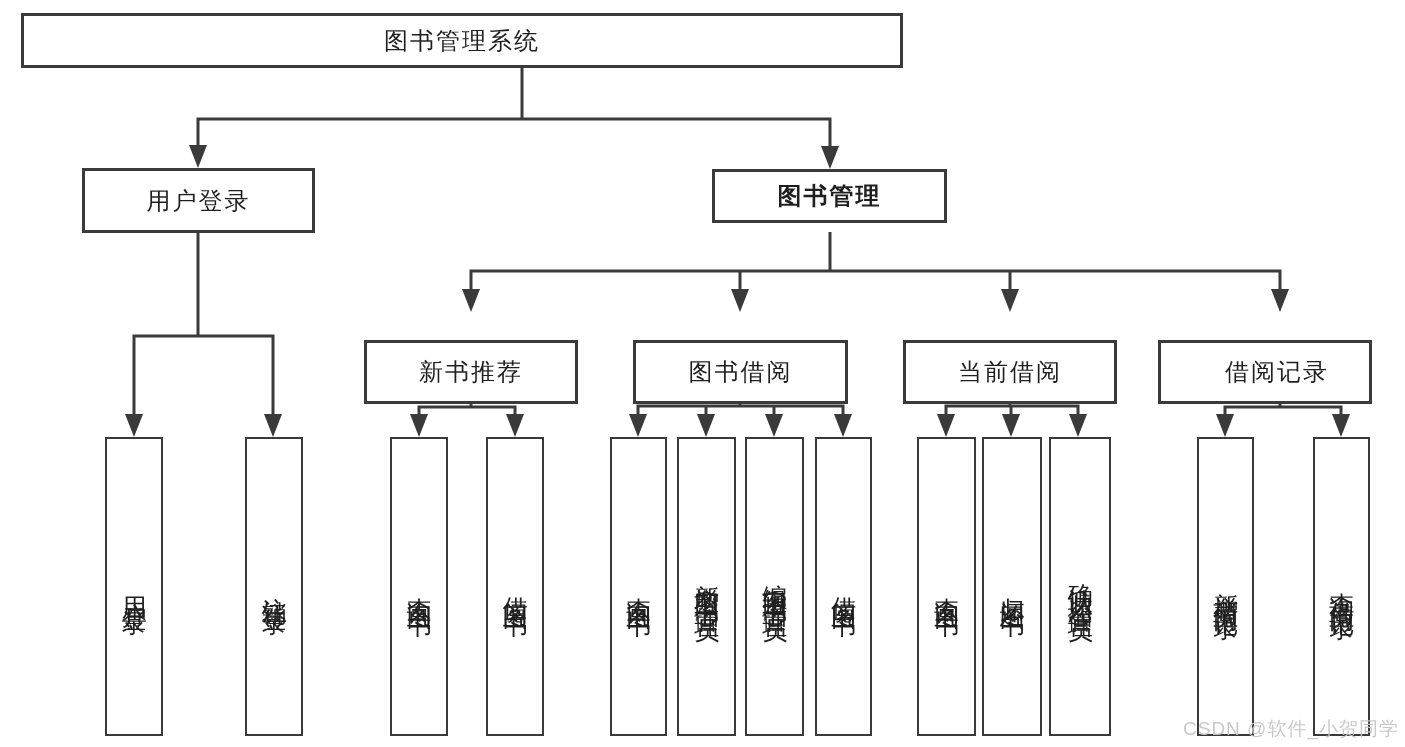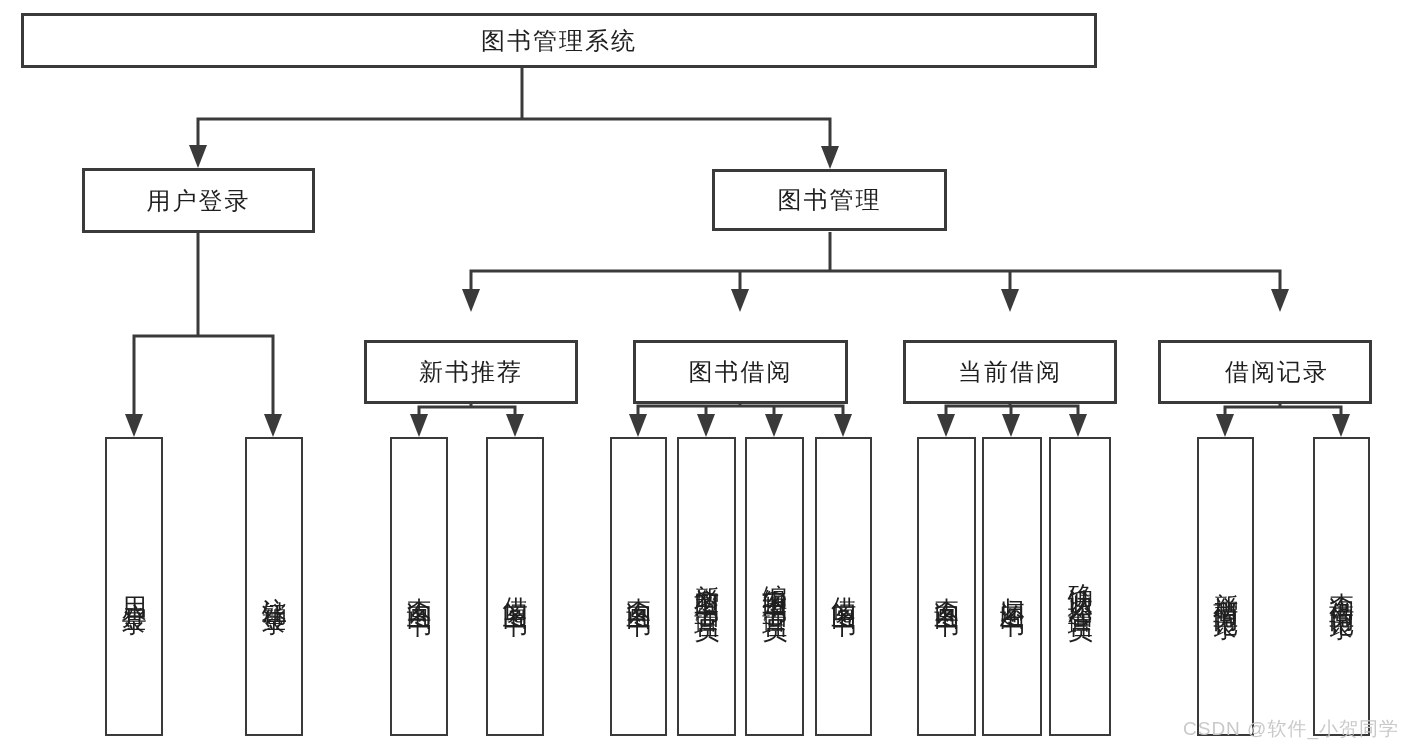--- a/index.html
+++ b/index.html
@@ -17,21 +17,21 @@
     position:absolute;
     box-sizing:border-box;
     background:#ffffff;
     border:3px solid #3a3a3a;
     display:flex;align-items:center;justify-content:center;
     color:#1f1f1f;
     font-size:24px;
     letter-spacing:2px;
     white-space:nowrap;
   }
-  .node.root{left:21px;top:13px;width:1076px;height:55px;text-align:right;}
+  .node.root{left:21px;top:13px;width:882px;height:55px;text-align:right;}
   .node.branch{height:65px;}
   .node.section{top:312px;width:214px;height:64px;margin-top:28px;}
   .leaf{
     position:absolute;top:437px;height:299px;
     box-sizing:border-box;
     background:#ffffff;
     border:2.5px solid #3a3a3a;
     display:flex;align-items:center;justify-content:center;
   }
   .leaf span{
@@ -100,21 +100,21 @@
 
     <path d="M1280,376 V407"></path>
     <path d="M1225,418 V407 H1341 V418"></path>
     <polygon points="1216,414 1234,414 1225,437"></polygon>
     <polygon points="1332,414 1350,414 1341,437"></polygon>
   </svg>
 
   <div class="node root">图书管理系统</div>
 
   <div class="node branch" style="left:82px;top:168px;width:233px;">用户登录</div>
-  <div class="node branch" style="left:712px;top:169px;width:235px;height:62px;">图书管理</div>
+  <div class="node branch" style="left:712px;top:169px;width:235px;height:54px;font-weight:bold;">图书管理</div>
 
   <div class="node section" style="left:364px;">新书推荐</div>
   <div class="node section" style="left:903px;">当前借阅</div>
   <div class="node section" style="left:633px;width:215px;">图书借阅</div>
   <div class="node section" style="left:1158px;padding-left:24px;">借阅记录</div>
 
   <div class="leaf" style="left:105px;width:58px;">
     <span>用户登录</span>
   </div>
   <div class="leaf" style="left:245px;width:58px;">

